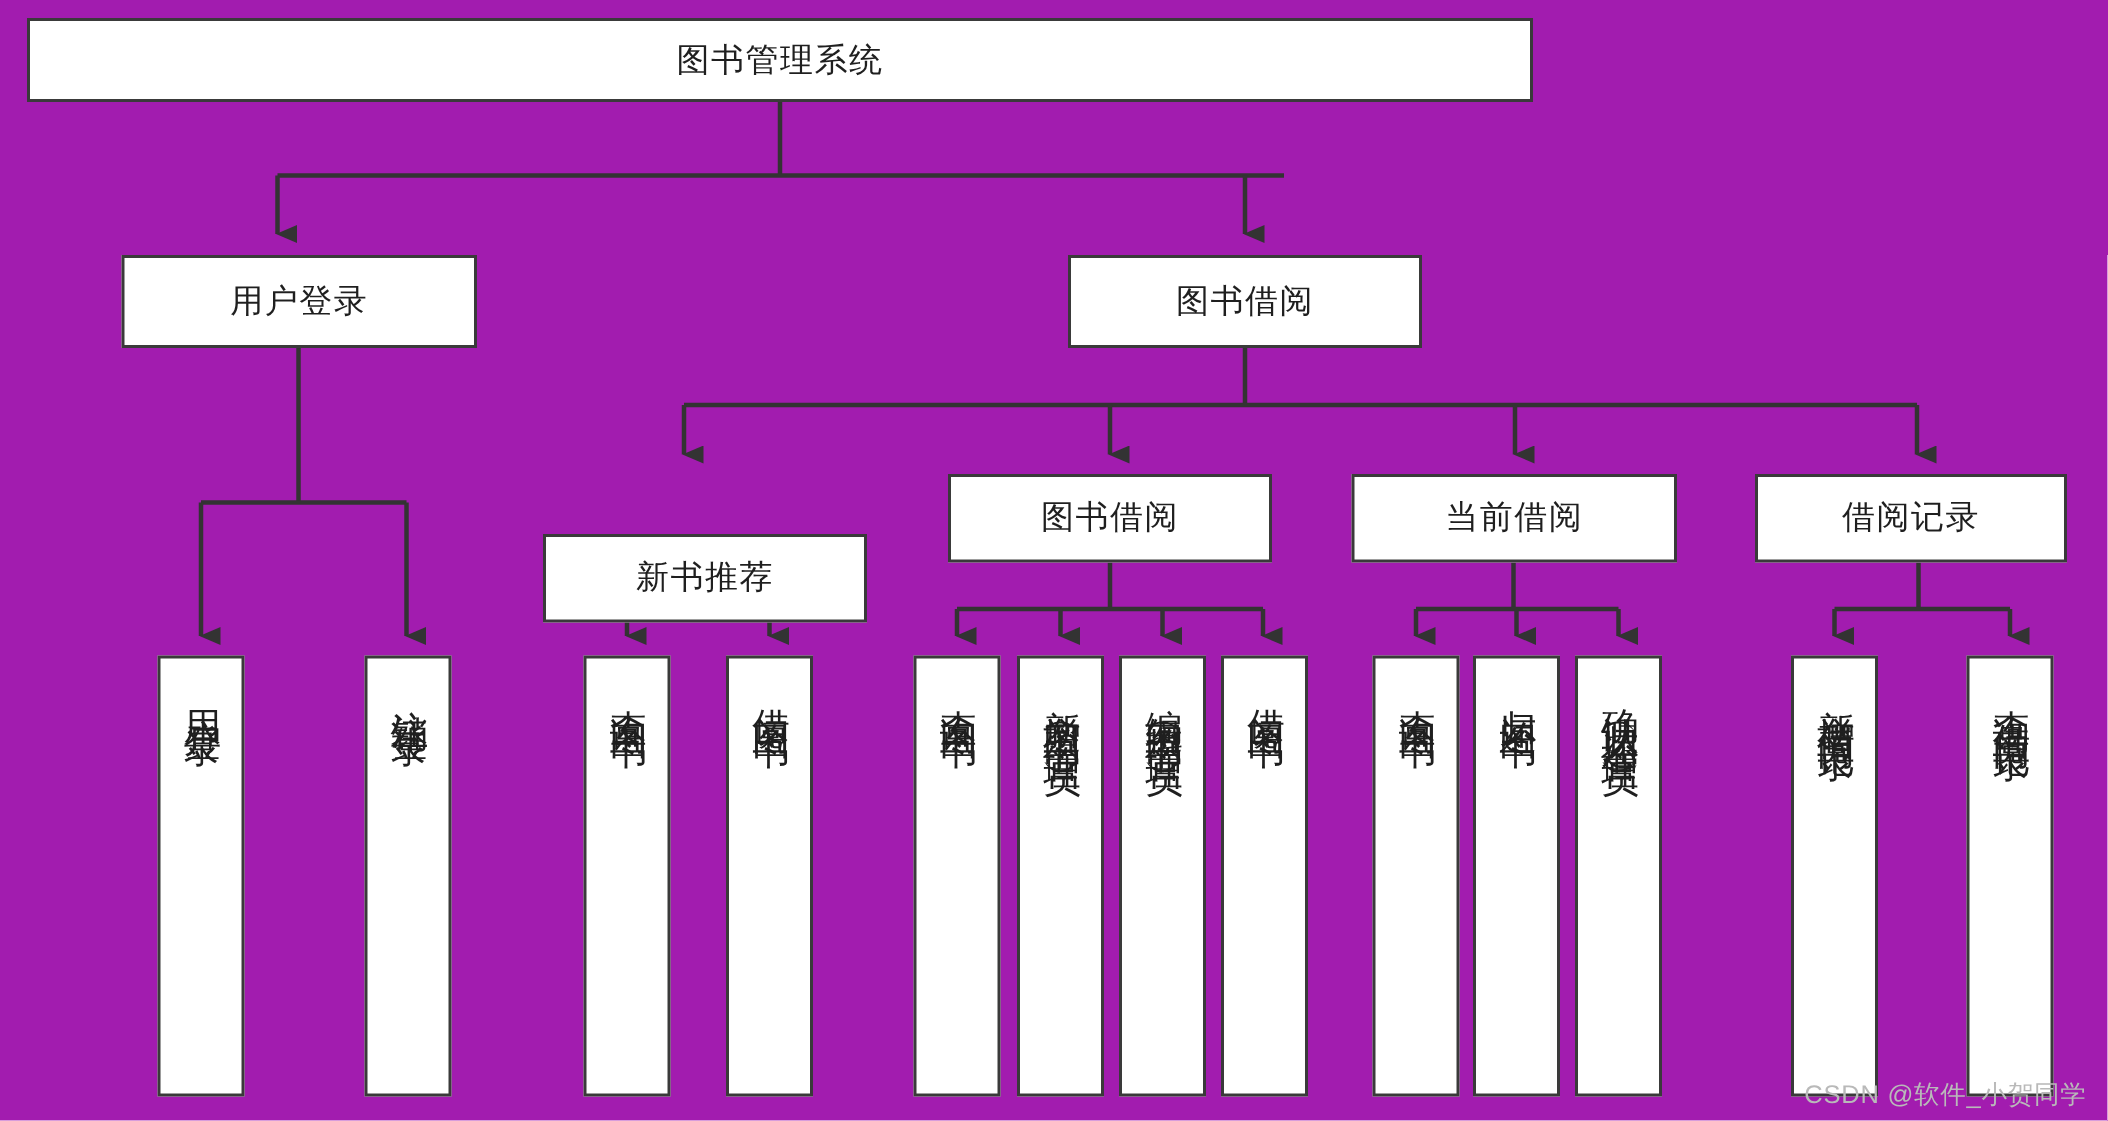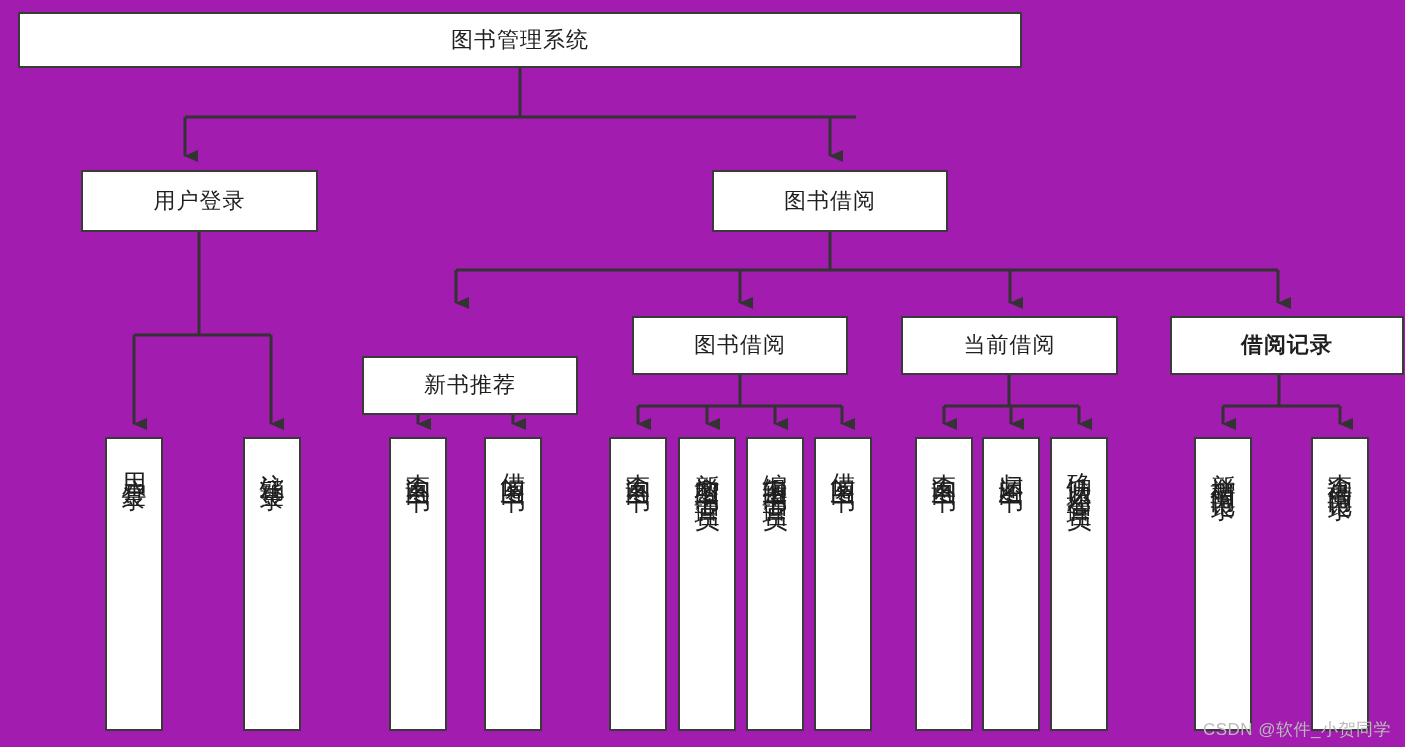--- a/index.html
+++ b/index.html
@@ -134,21 +134,21 @@
 
   <div class="node" style="left:362px; top:316px; width:216px; height:59px;margin-top:40px;">
     <span class="label">新书推荐</span>
   </div>
   <div class="node" style="left:632px; top:316px; width:216px; height:59px;">
     <span class="label">图书借阅</span>
   </div>
   <div class="node" style="left:901px; top:316px; width:217px; height:59px;">
     <span class="label">当前借阅</span>
   </div>
-  <div class="node" style="left:1170px; top:316px; width:234px; height:59px;font-weight:bold;">
+  <div class="node" style="left:1170px; top:316px; width:208px; height:59px;">
     <span class="label">借阅记录</span>
   </div>
 
   <div class="node leaf" style="left:105px; top:437px; width:58px; height:294px;">
     <span class="label">用户登录</span>
   </div>
   <div class="node leaf" style="left:243px; top:437px; width:58px; height:294px;">
     <span class="label">注销登录</span>
   </div>
 

